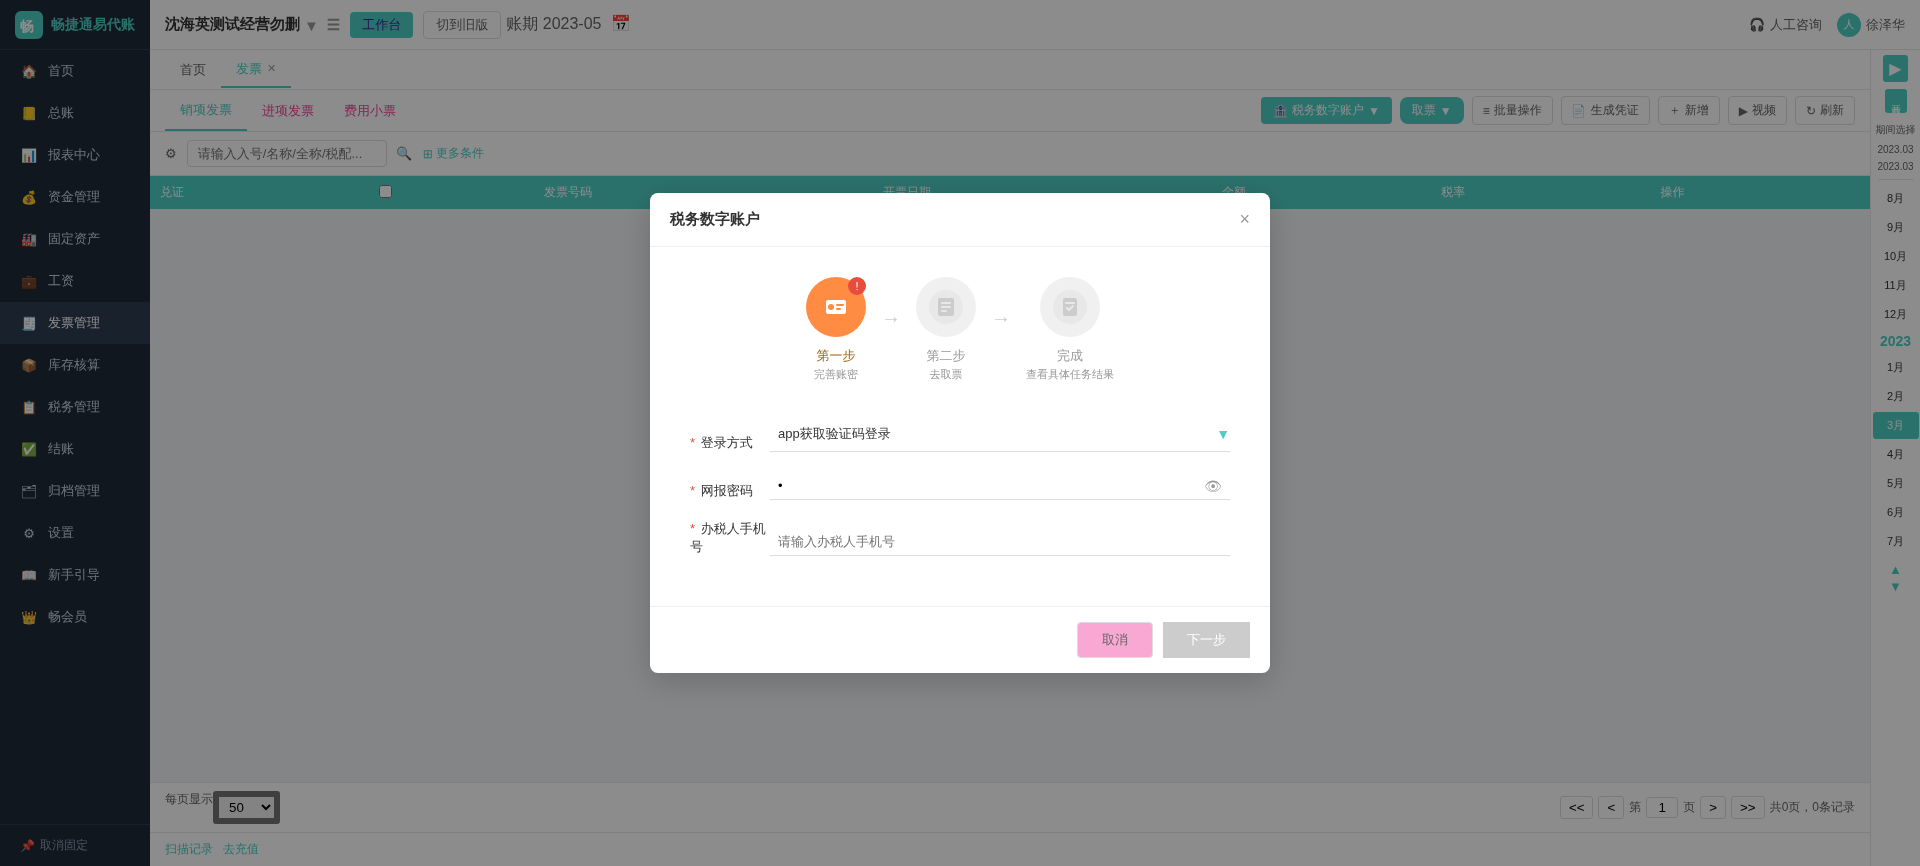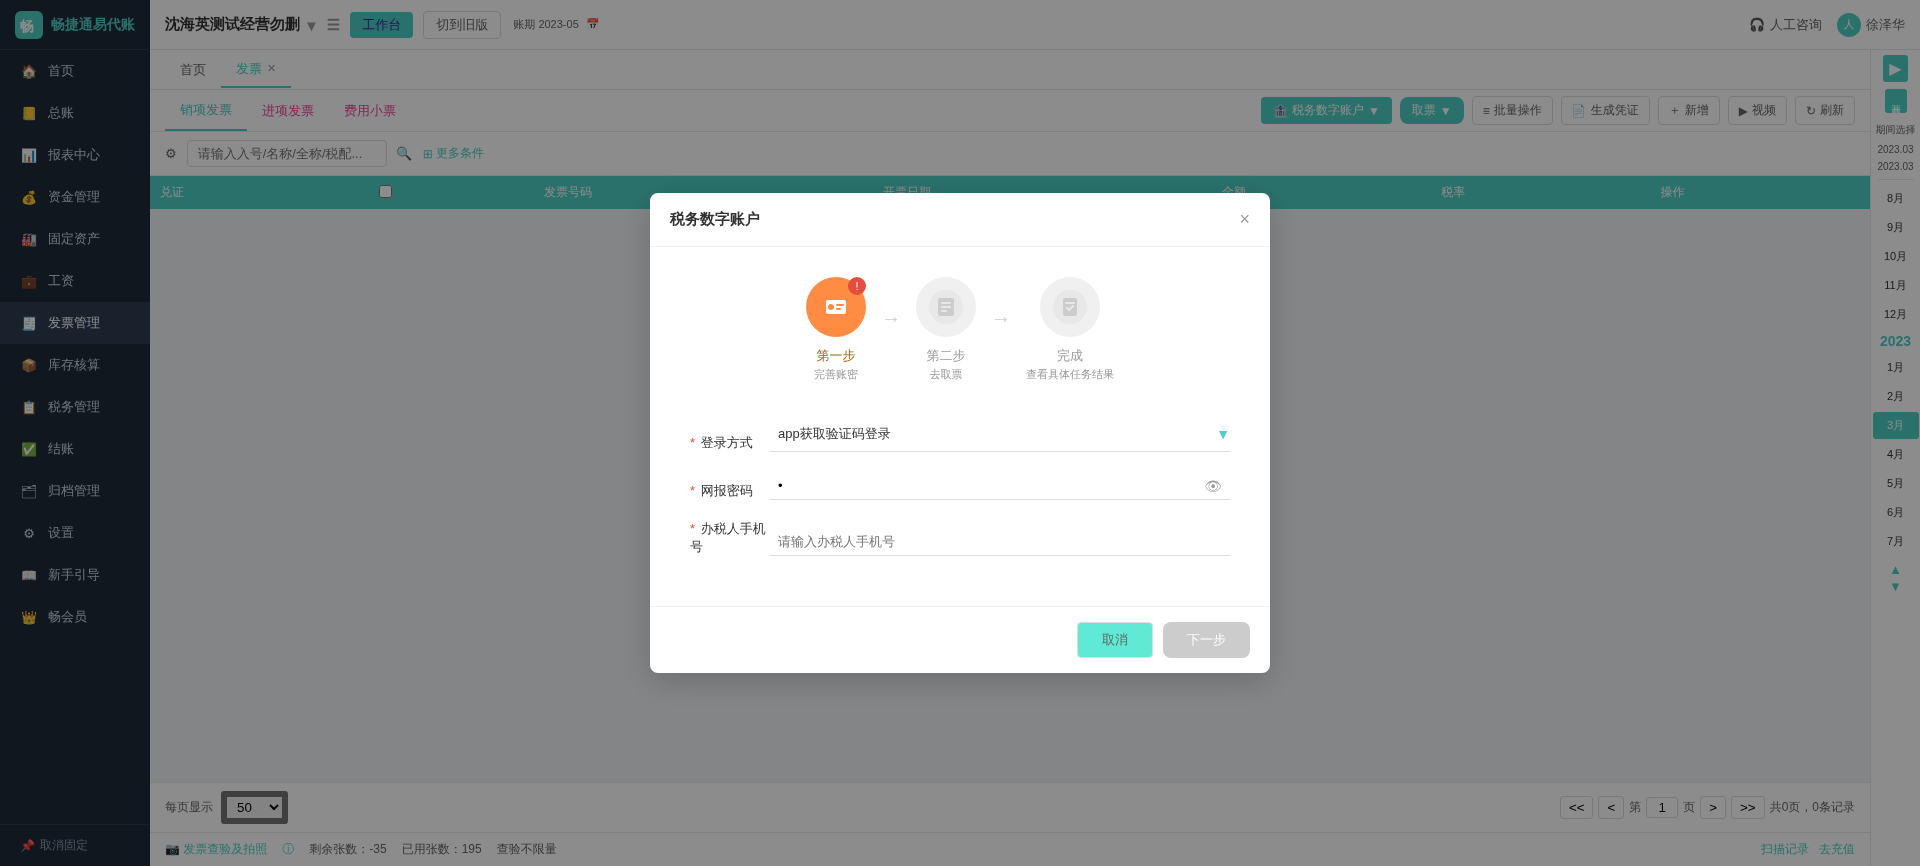--- a/index.html
+++ b/index.html
@@ -32,21 +32,21 @@
       background: #fff; display: flex; align-items: center; padding: 0 15px;
       border-bottom: 1px solid #e8e8e8; z-index: 100;
     }
     .header-company { display: flex; align-items: flex-end; color: #333; font-size: 15px; font-weight: bold; }
     .header-btn {
       margin-left: 10px; padding: 4px 12px; border-radius: 4px; cursor: pointer;
       font-size: 13px;
     }
     .header-btn-workspace { background: #4ecdc4; color: #4c1d95; border: none; }
     .header-btn-switch { background: #fff; color: #666; border: 1px solid #ddd; }
-    .header-period { margin-left: 12px; color: #666; font-size: 11px; }
+    .header-period { margin-left: 5px; color: #666; font-size: 16px; }
     .header-right { margin-left: auto; display: flex; align-items: center; gap: 15px; color: #666; }
     .header-user { display: flex; align-items: center; gap: 5px; }
 
     
     .main { margin-left: 150px; margin-top: 50px; height: 816px; display: flex; flex-direction: column; }
 
     
     .tab-bar {
       background: #fff; display: flex; align-items: center; padding: 0 15px;
       border-bottom: 1px solid #e8e8e8; height: 40px;
@@ -193,24 +193,24 @@
       flex: 1; display: flex; align-items: center; border-bottom: 1px solid #ddd;
     }
     .form-password-input {
       flex: 1; border: none; padding: 6px 8px; font-size: 13px; outline: none; background: transparent;
     }
     .form-password-toggle { color: #999; cursor: pointer; padding: 0 8px; font-size: 14px; }
 
     
     .btn-cancel {
       padding: 8px 24px; border: 1px solid #ddd; border-radius: 4px;
-      background: #5eead4; color: #666; cursor: pointer; font-size: 13px;
+      background: #f9a8d4; color: #666; cursor: pointer; font-size: 13px;
     }
     .btn-next {
-      padding: 8px 24px; border: none; border-radius: 8px;
+      padding: 8px 24px; border: none; border-radius: 0;
       background: #ccc; color: #fff; cursor: not-allowed; font-size: 13px;
     }
   </style>
 </head>
 <body>
 
 <div class="sidebar">
   <div class="sidebar-logo">
     <svg class="sidebar-logo-icon" viewBox="0 0 28 28" fill="none">
       <rect width="28" height="28" rx="6" fill="#4ecdc4"></rect>
@@ -383,50 +383,40 @@
           <th><span>金额</span></th>
           <th><span>税率</span></th>
           <th><span>操作</span></th>
         </tr>
       </thead>
       <tbody></tbody>
     </table>
   </div>
 
   <div class="table-footer">
-    <div style="display:flex;align-items:center;gap:8px;">
+    <div style="display:flex;align-items:flex-start;">
       <span>每页显示</span>
       <select style="border:6px solid #737373;padding:2px 6px;border-radius:3px;">
         <option>50</option>
         <option>100</option>
       </select>
     </div>
     <div class="pagination">
       <button class="page-btn">&lt;&lt;</button>
       <button class="page-btn">&lt;</button>
       <span>第</span>
       <input type="text" value="1" style="width: 32px; border: 1px solid rgb(221, 221, 221); border-radius: 3px; padding: 2px 5px; text-align: center;">
       <span>页</span>
       <button class="page-btn">&gt;</button>
       <button class="page-btn">&gt;&gt;</button>
       <span>共0页，0条记录</span>
     </div>
   </div>
 
   <div class="status-bar">
-    <div class="status-left">
-      <span style="color:#4ecdc4;cursor:pointer">
-        <span>📷</span>
-        <span>发票查验及拍照</span>
-      </span>
-      <span style="color:#4ecdc4;cursor:pointer">ⓘ</span>
-      <span>剩余张数：-35</span>
-      <span>已用张数：195</span>
-      <span>查验不限量</span>
-    </div>
     <div class="status-right">
       <span class="status-link">扫描记录</span>
       <span class="status-link">去充值</span>
     </div>
   </div>
 </div>
 
 <div class="right-sidebar">
   <div style="font-size:16px;color:#fff;background:#4ecdc4;border-radius:3px;padding:4px 6px;cursor:pointer;margin-bottom:5px;">▶</div>
   <div style="font-size:10px;color:#fff;background:#4ecdc4;writing-mode:vertical-lr;padding:8px 4px;border-radius:3px;cursor:pointer;margin-bottom:5px;letter-spacing:2px;">开票日期</div>

